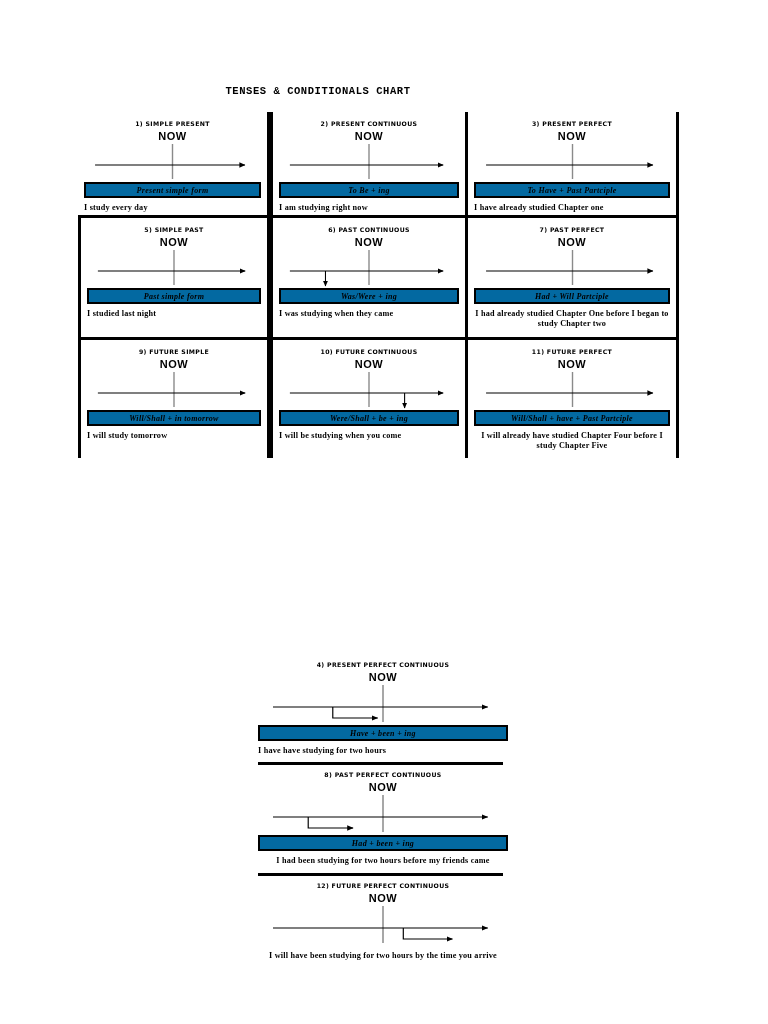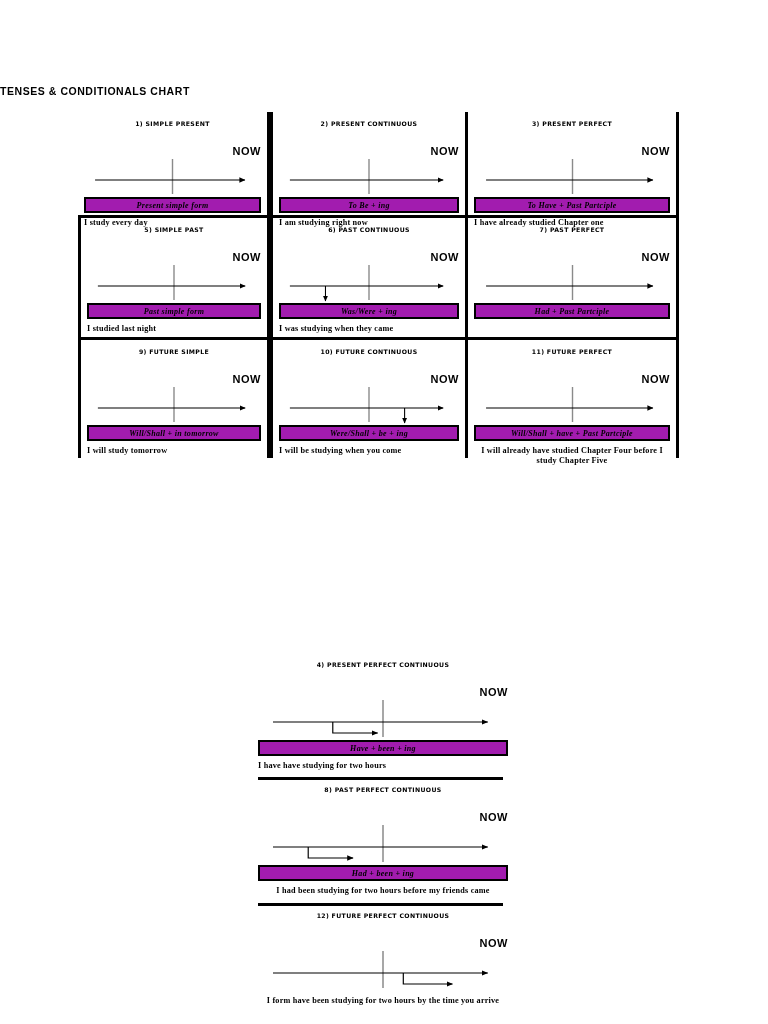--- a/index.html
+++ b/index.html
@@ -15,24 +15,25 @@
     color: #000000;
     overflow: hidden;
   }
 
   
   #chart-title {
     position: absolute;
     top: 85px;
     left: 0;
     width: 636px;
+    text-align: center;
     font-size: 10.5px;
     font-weight: bold;
     letter-spacing: 0.55px;
-    font-family: Liberation Sans, sans-serif;
+    font-family: Liberation Mono, monospace;
   }
 
   
   #tense-grid {
     position: absolute;
     top: 112px;
     left: 78px;
     width: 601px;
     display: grid;
     grid-template-columns: 192px 198px 211px;
@@ -61,47 +62,47 @@
   .cell-heading {
     text-align: center;
     font-size: 6.2px;
     font-weight: bold;
     letter-spacing: 0.35px;
     font-family: "DejaVu Sans", sans-serif;
     margin-top: 8px;
     white-space: nowrap;
   }
   .now-label {
-    text-align: right;
+    text-align: center;
     font-size: 11px;
     font-weight: bold;
     font-family: "Liberation Sans", sans-serif;
     letter-spacing: 0.5px;
-    margin-top: 18px;
+    margin-top: 3px;
   }
 
   
   .timeline {
     position: relative;
     width: 100%;
     height: 44px;
   }
   .timeline svg { display: block; width: 100%; height: 100%; }
 
   
   .formula-box {
     border: 2.5px solid #000;
     text-align: center;
     font-size: 8px;
     font-style: italic;
     font-weight: bold;
     font-family: "Liberation Serif", serif;
     padding: 1.5px 0;
     letter-spacing: 0.3px;
-    background: #a21caf;
+    background: #0369a1;
     white-space: nowrap;
     overflow: hidden;
   }
   .example-text {
     margin-top: 5px;
     font-size: 8.2px;
     font-weight: bold;
     font-family: "Liberation Serif", serif;
     letter-spacing: 0.2px;
     line-height: 1.25;
@@ -223,21 +224,22 @@
         <svg viewBox="0 0 195 40" preserveAspectRatio="none" xmlns="http://www.w3.org/2000/svg">
           <defs>
             <marker id="ahmain-arrow-with-now195" markerWidth="6" markerHeight="6" refX="5" refY="3" orient="auto">
               <path d="M0,0.6 L5.4,3 L0,5.4 z" fill="#000000"></path>
             </marker>
           </defs>
           <line x1="98" y1="2" x2="98" y2="37" stroke="#8a8a8a" stroke-width="1.4"></line>
           <line x1="12" y1="23" x2="178" y2="23" stroke="#000000" stroke-width="1.1" marker-end="url(#ahmain-arrow-with-now195)"></line>
         </svg>
       </div>
-      <div class="formula-box">Had + Past Partciple</div>
+      <div class="formula-box">Had + Will Partciple</div>
+      <div class="example-text centered">I had already studied Chapter One before I began to study Chapter two</div>
     </div>
     <div class="grid-cell row-3 col-first">
       <div class="cell-heading">9) FUTURE SIMPLE</div>
       <div class="now-label">NOW</div>
       <div class="timeline" style="height: 40px;">
         <svg viewBox="0 0 176 40" preserveAspectRatio="none" xmlns="http://www.w3.org/2000/svg">
           <defs>
             <marker id="ahmain-arrow-with-now176" markerWidth="6" markerHeight="6" refX="5" refY="3" orient="auto">
               <path d="M0,0.6 L5.4,3 L0,5.4 z" fill="#000000"></path>
             </marker>
@@ -333,15 +335,15 @@
           <defs>
             <marker id="ahbracket-arrow-future234" markerWidth="6" markerHeight="6" refX="5" refY="3" orient="auto">
               <path d="M0,0.6 L5.4,3 L0,5.4 z" fill="#000000"></path>
             </marker>
           </defs>
           <line x1="117" y1="2" x2="117" y2="39" stroke="#8a8a8a" stroke-width="1.4"></line>
           <line x1="14" y1="24" x2="215" y2="24" stroke="#000000" stroke-width="1.1" marker-end="url(#ahbracket-arrow-future234)"></line>
           <path d="M136,24 L136,35 L182,35" fill="none" stroke="#000000" stroke-width="1.1" marker-end="url(#ahbracket-arrow-future234)"></path>
         </svg>
       </div>
-      <div class="example-text centered">I form have been studying for two hours by the time you arrive</div>
+      <div class="example-text centered">I will have been studying for two hours by the time you arrive</div>
     </div>
   </div>
 
 </body></html>

